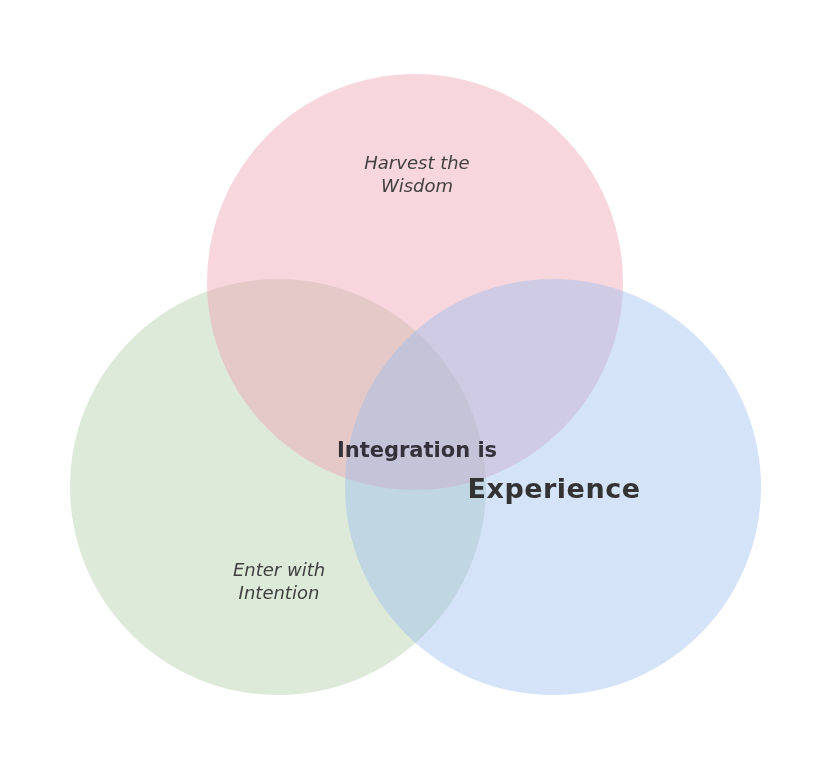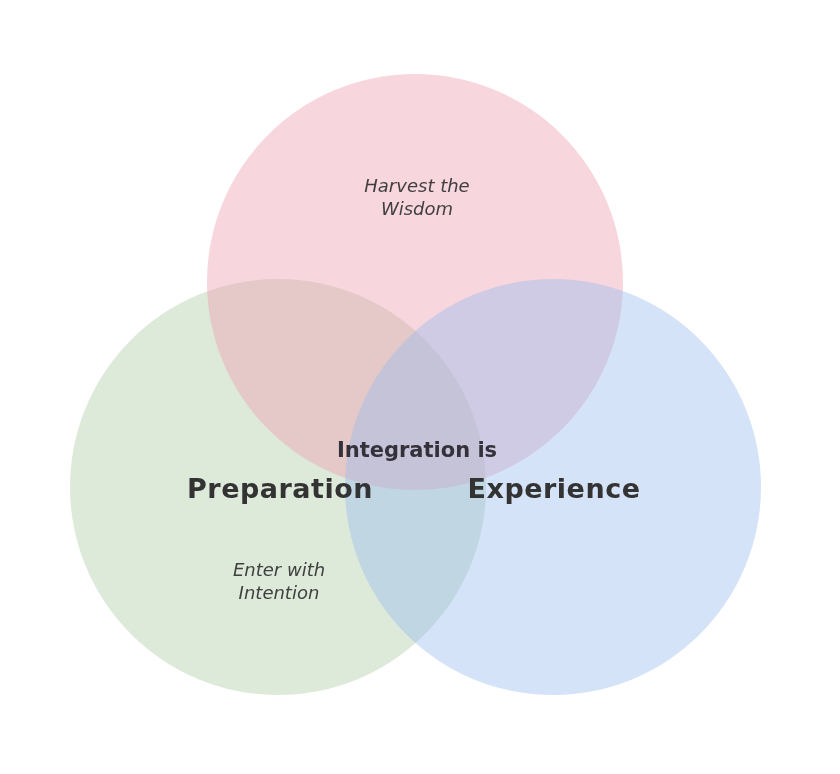--- a/index.html
+++ b/index.html
@@ -49,21 +49,21 @@
     font-size: 21px;
     color: #35313a;
     line-height: 1.22;
     margin-top: 20px;
   }
   .lbl span { display: block; }
 
   .p-reflection-title { left: 416px; top: 281px; }
   .p-preparation-title{ left: 280px; top: 488px; }
   .p-experience-title { left: 554px; top: 488px; }
-  .p-harvest          { left: 417px; top: 197px; }
+  .p-harvest          { left: 417px; top: 174px; }
   .p-enter            { left: 279px; top: 581px; }
   .p-breathe          { left: 554px; top: 581px; }
   .p-center           { left: 417px; top: 431px; }
 </style>
 </head>
 <body>
 
 <div class="venn-canvas">
 
   <div class="circle c-preparation" style="background: rgba(174, 202, 164, 0.42);"></div>
@@ -72,21 +72,20 @@
 
   <div class="lbl lbl-sub p-harvest">
     <span>Harvest the</span>
     <span>Wisdom</span>
   </div>
 
   <div class="lbl lbl-center p-center">
     <span>Integration is</span>
   </div>
 
-  <div class="lbl lbl-title p-preparation-title">Preparation</div>
   <div class="lbl lbl-sub p-enter">
     <span>Enter with</span>
     <span>Intention</span>
   </div>
 
   <div class="lbl lbl-title p-experience-title">Experience</div>
 
 </div>
 
 </body></html>

